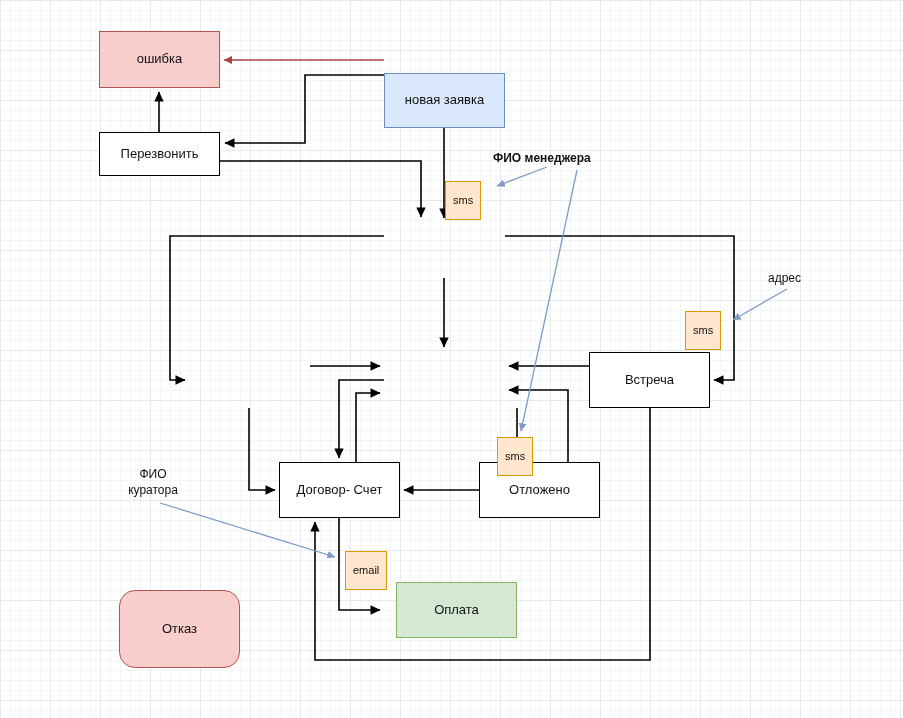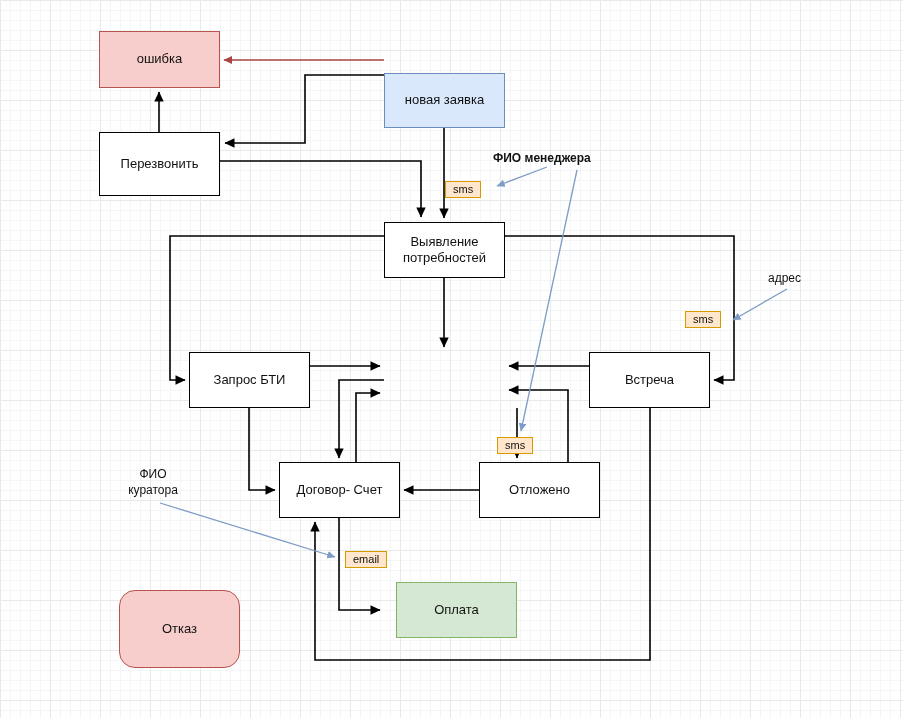--- a/index.html
+++ b/index.html
@@ -26,21 +26,21 @@
     padding:2px 0;
   }
   .node.white { background:#ffffff; border:1.5px solid #000; }
   .node.red   { background:var(--fill-red);   border:1px solid var(--stroke-red); }
   .node.blue  { background:var(--fill-blue);  border:1px solid var(--stroke-blue);margin-top:40px; }
   .node.green { background:var(--fill-green); border:1px solid var(--stroke-green); }
 
   .tag {
     position:absolute; box-sizing:border-box;
     background:var(--fill-orange); border:1px solid var(--stroke-orange);
-    font-size:11px; line-height:15px; color:#111; padding:0 7px;
+    font-size:11px; line-height:15px; color:#111; padding:11px 7px;
   }
   .note {
     position:absolute; font-size:12px; color:#111; text-align:center;
     line-height:1.3;
   }
   .nowrap { white-space:nowrap; }
 </style>
 </head>
 <body>
 
@@ -82,25 +82,23 @@
     <path class="edge blue" d="M547,167 L497,186" marker-end="url(#mu)"></path>
     <path class="edge blue" d="M577,170 L521,431" marker-end="url(#mu)"></path>
     <path class="edge blue" d="M787,289 L733,320" marker-end="url(#mu)"></path>
     <path class="edge blue" d="M160,503 L335,557" marker-end="url(#mu)"></path>
   </svg>
 
   <div class="node red" style="left:99px; top:31px; width:121px; height:57px;">ошибка</div>
 
   <div class="node blue" style="left:384px; top:33px; width:121px; height:55px;">новая заявка</div>
 
-  <div class="node white" style="left:99px; top:132px; width:121px; height:64px;text-align:center;">Перезвонить</div>
+  <div class="node white" style="left:99px; top:132px; width:121px; height:44px;text-align:center;">Перезвонить</div>
 
-  <div class="node white" style="left:384px; top:222px; width:121px; height:56px;">Выявление потребностей</div>
 
-  <div class="node white" style="left:189px; top:352px; width:121px; height:56px;">Запрос БТИ</div>
 
 
   <div class="node white" style="left:589px; top:352px; width:121px; height:56px;">Встреча</div>
 
   <div class="node white" style="left:279px; top:462px; width:121px; height:56px;">Договор- Счет</div>
 
   <div class="node white" style="left:479px; top:462px; width:121px; height:56px;">Отложено</div>
 
   <div class="node green" style="left:384px; top:582px; width:121px; height:56px;margin-left:12px;">Оплата</div>
 

